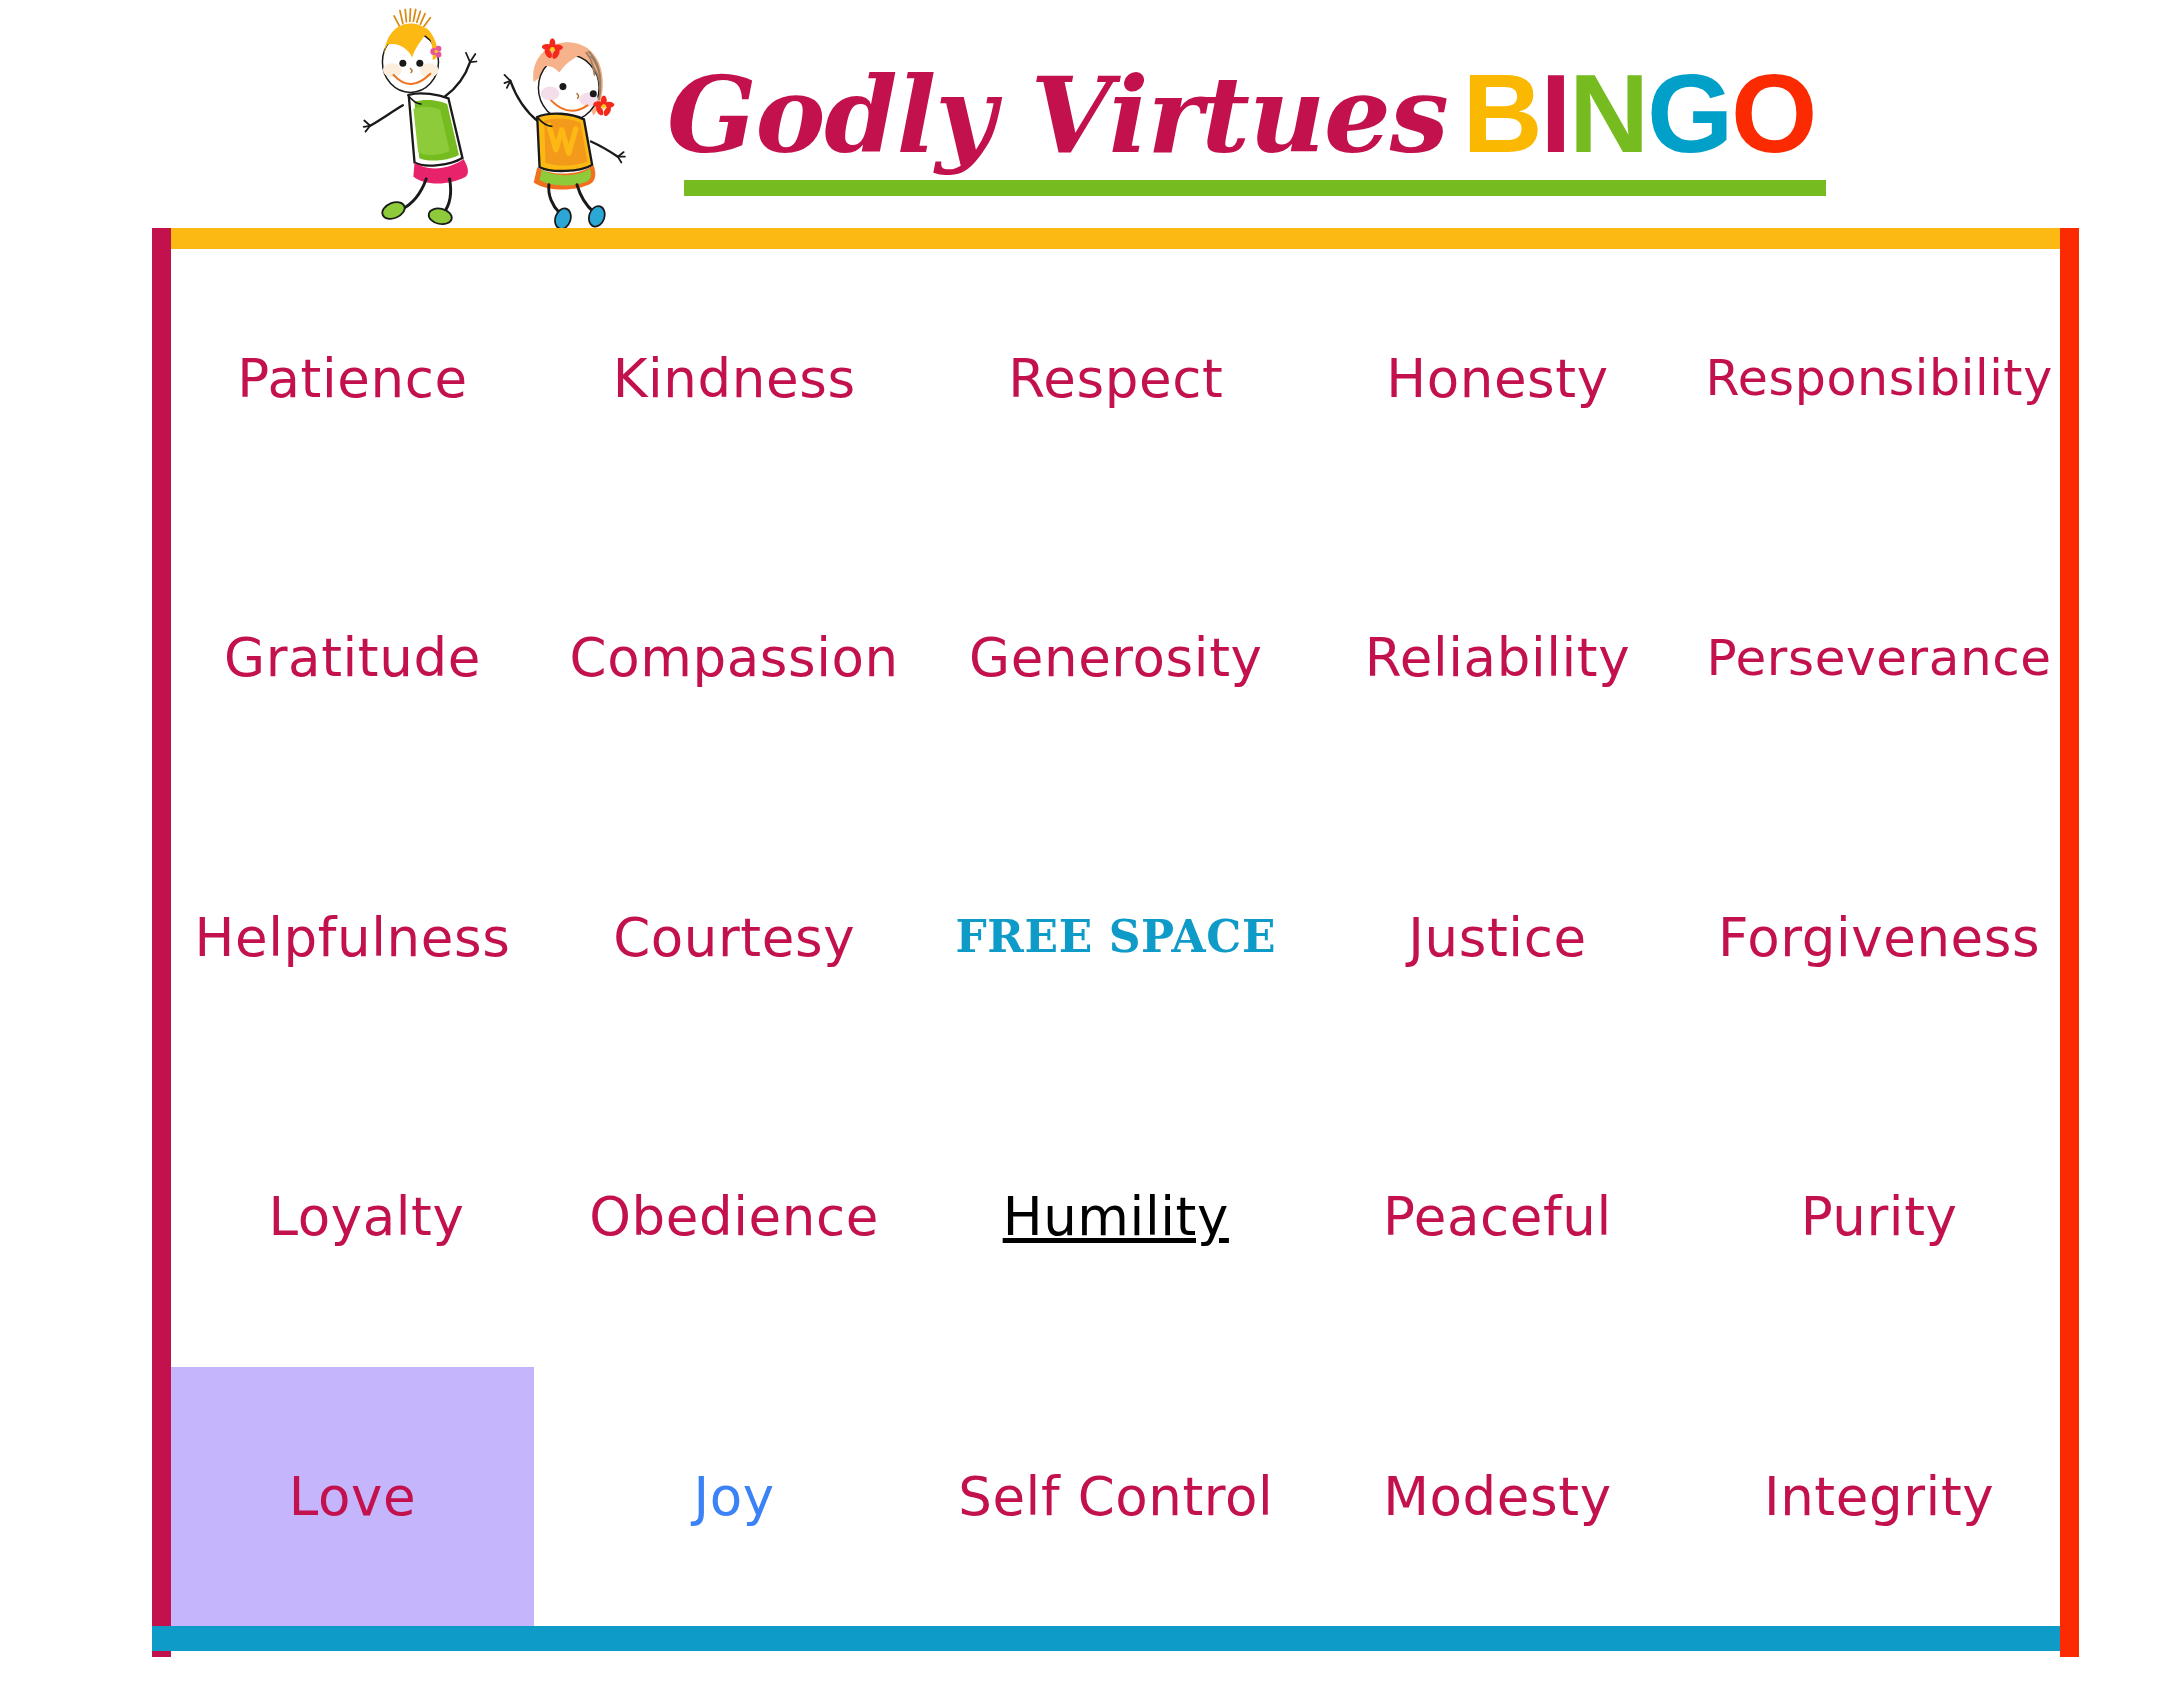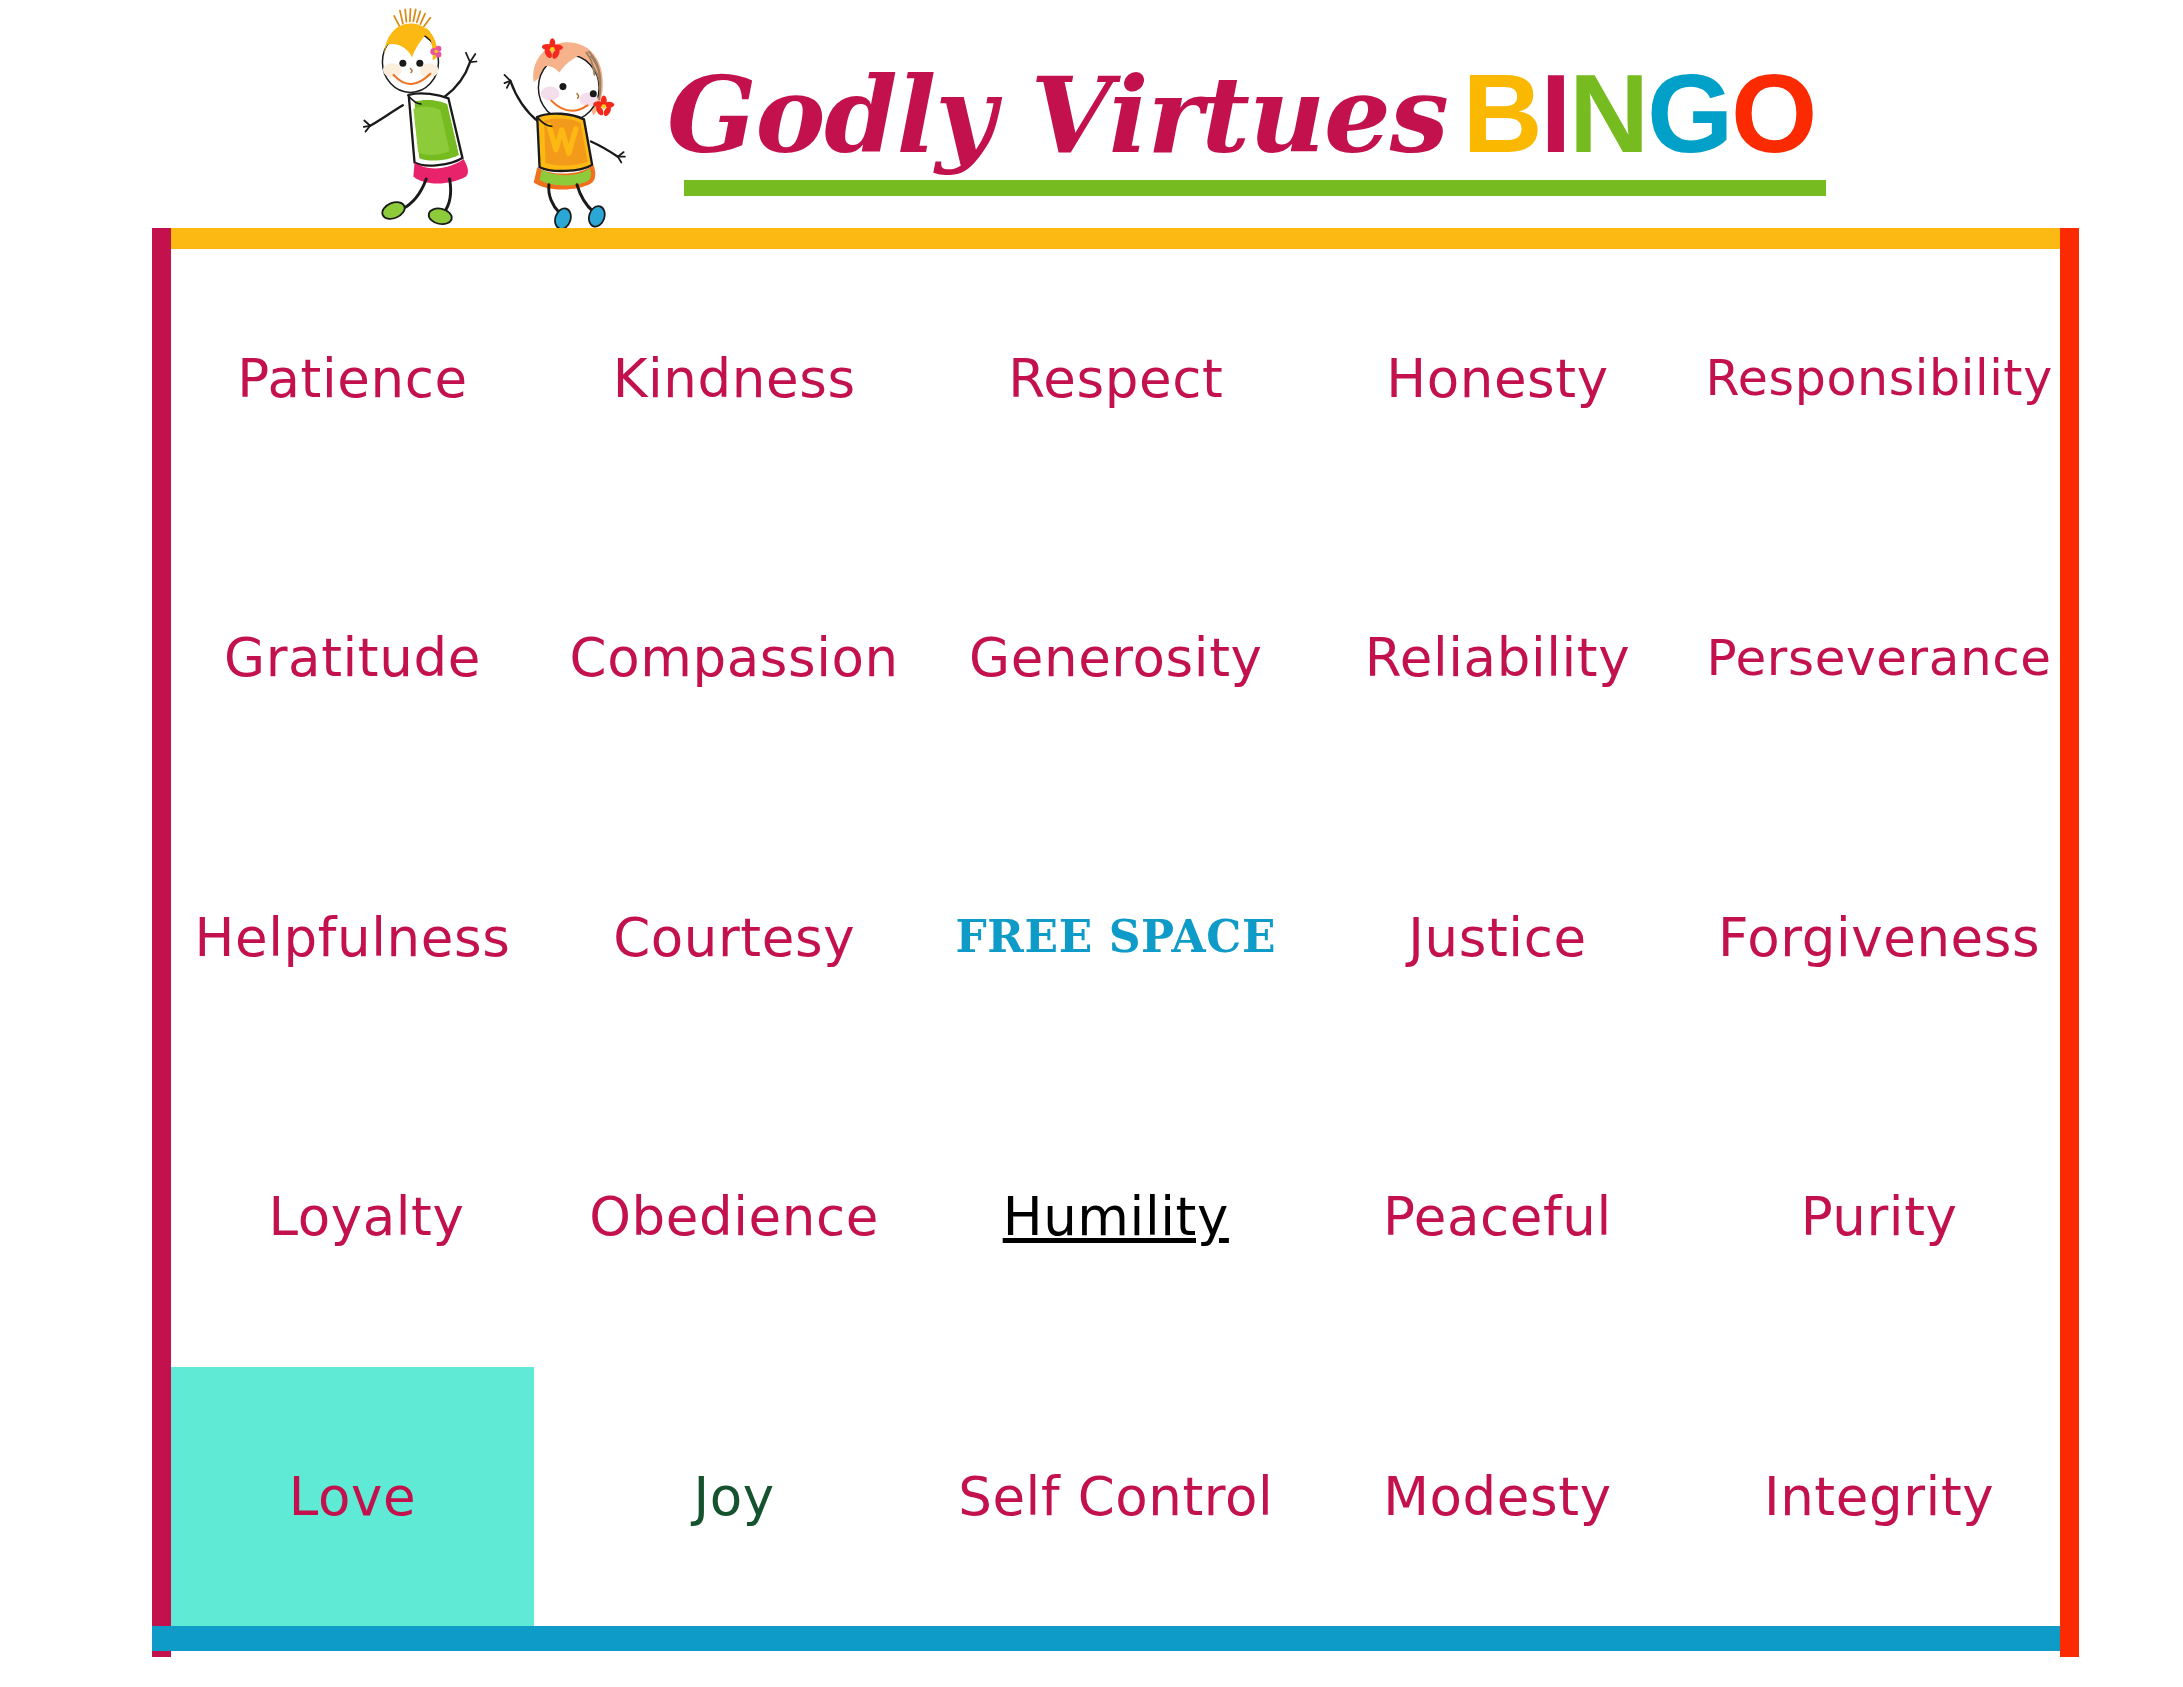--- a/index.html
+++ b/index.html
@@ -361,25 +361,25 @@
       </div>
       <div class="cell" style="background: rgb(255, 255, 255);">
         <span class="cell-label" style="color: #000000; text-decoration: underline;">Humility</span>
       </div>
       <div class="cell" style="background: rgb(255, 255, 255);">
         <span class="cell-label" style="color: rgb(195, 17, 78);">Peaceful</span>
       </div>
       <div class="cell" style="background: rgb(255, 255, 255);">
         <span class="cell-label" style="color: rgb(195, 17, 78);">Purity</span>
       </div>
-      <div class="cell" style="background: #5eead4;">
+      <div class="cell" style="background: #c4b5fd;">
         <span class="cell-label" style="color: rgb(195, 17, 78);">Love</span>
       </div>
       <div class="cell" style="background: rgb(255, 255, 255);">
-        <span class="cell-label" style="color: #14532d;">Joy</span>
+        <span class="cell-label" style="color: #3b82f6;">Joy</span>
       </div>
       <div class="cell" style="background: rgb(255, 255, 255);">
         <span class="cell-label" style="color: rgb(195, 17, 78);">Self Control</span>
       </div>
       <div class="cell" style="background: rgb(255, 255, 255);">
         <span class="cell-label" style="color: rgb(195, 17, 78);">Modesty</span>
       </div>
       <div class="cell" style="background: rgb(255, 255, 255);">
         <span class="cell-label" style="color: rgb(195, 17, 78);">Integrity</span>
       </div>

